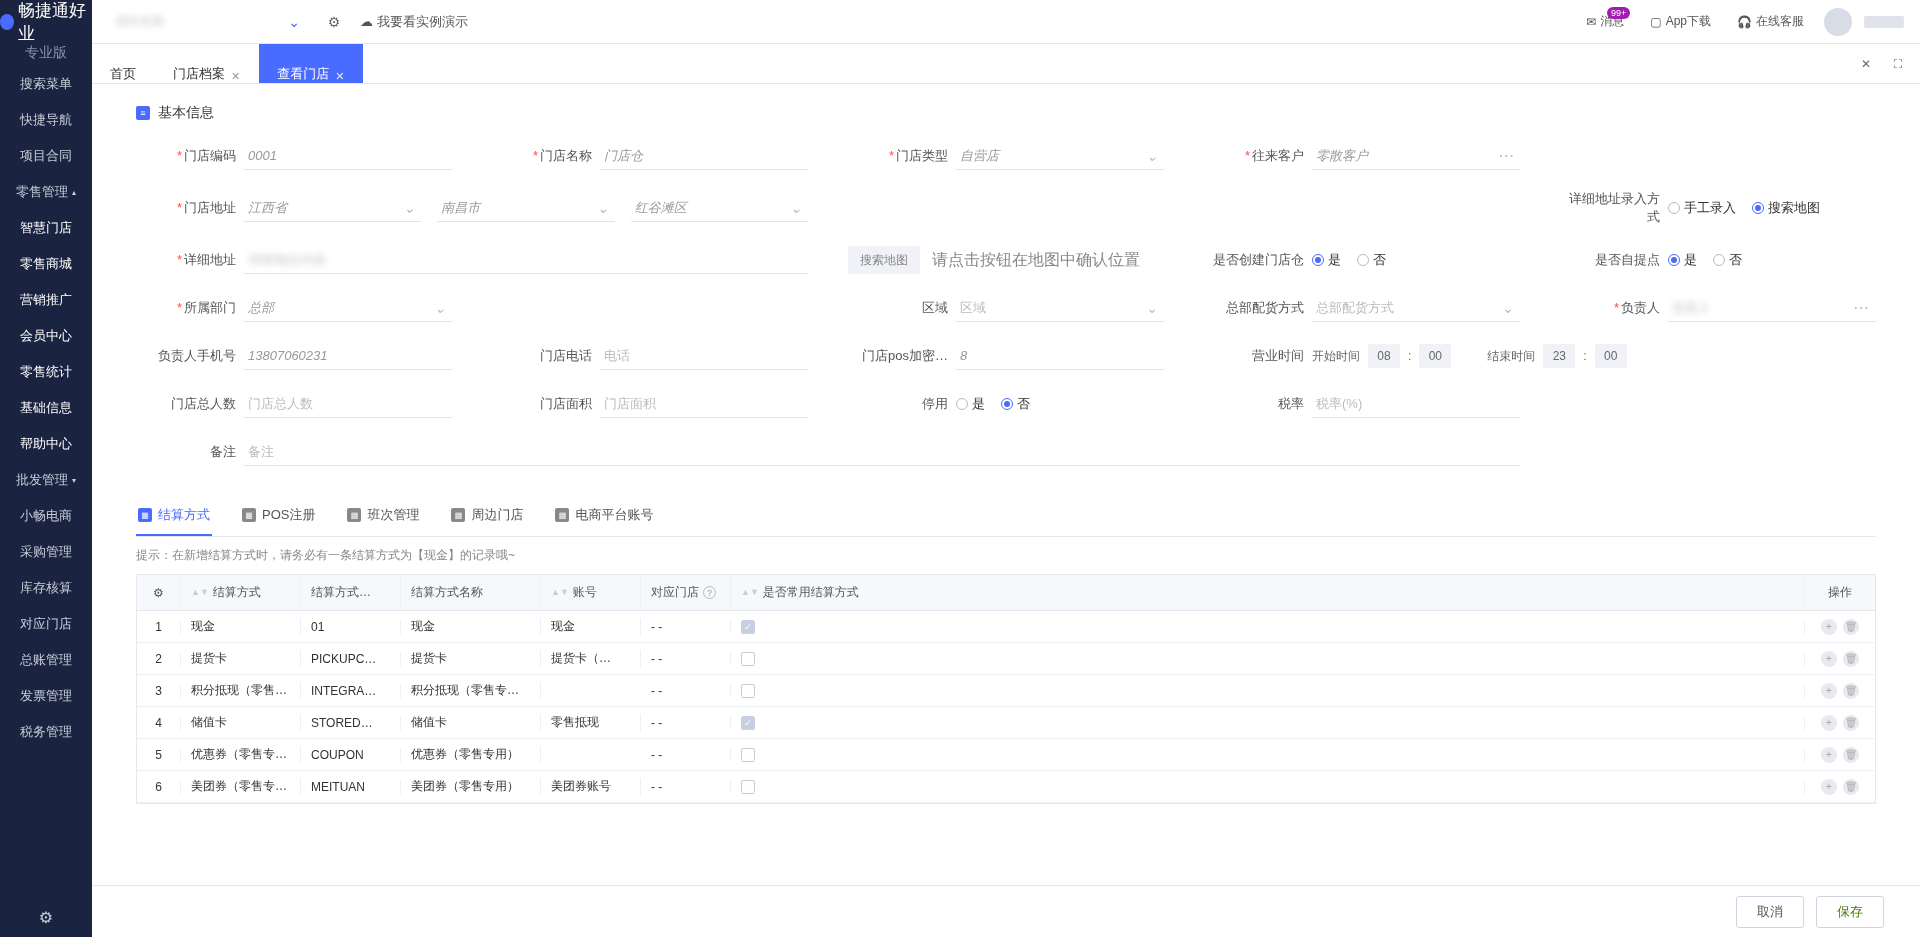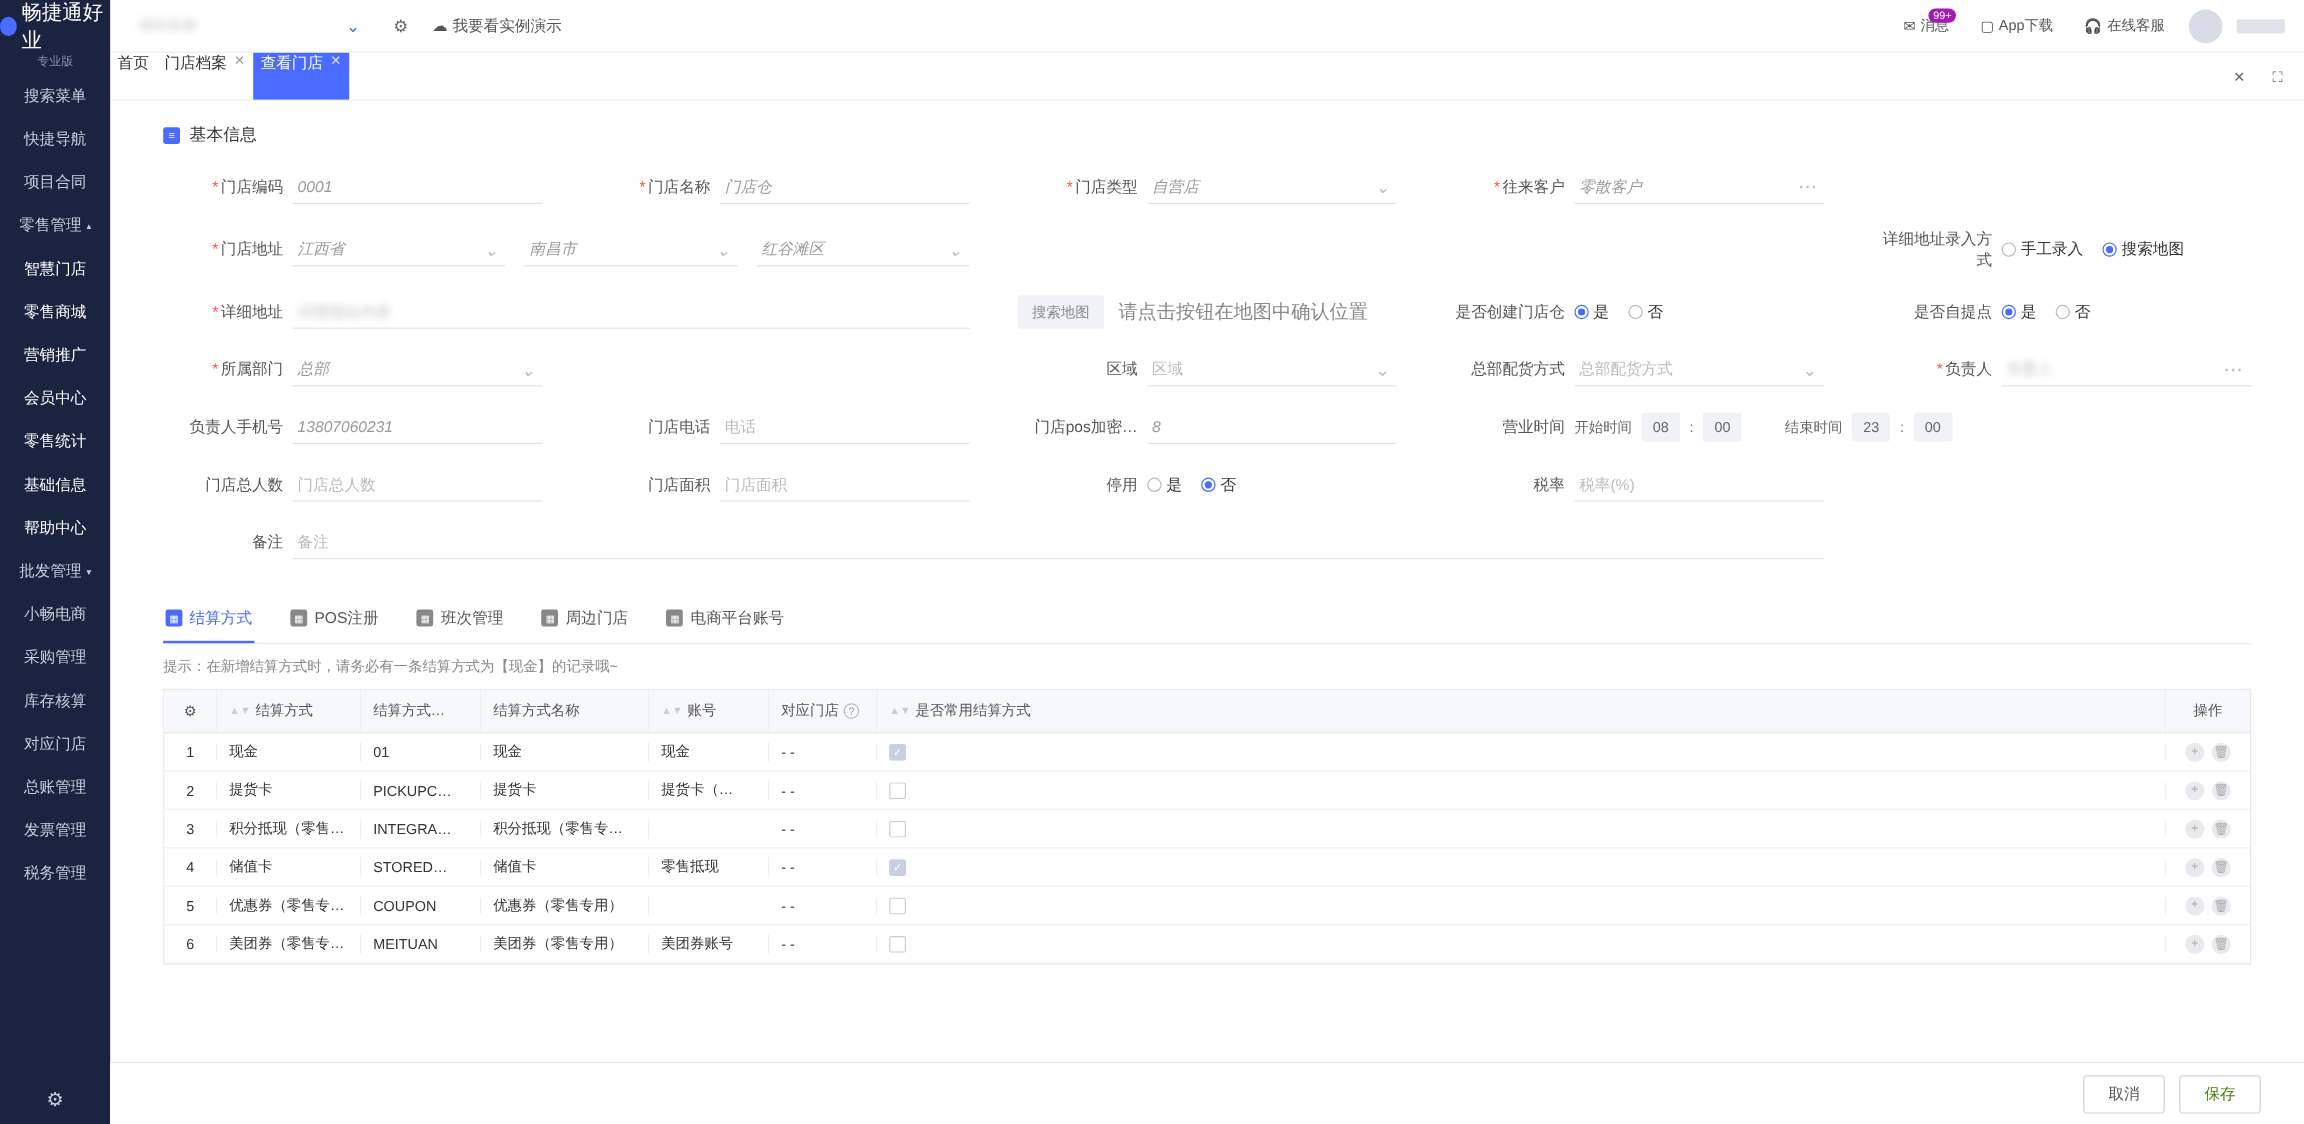--- a/index.html
+++ b/index.html
@@ -3,21 +3,21 @@
 <meta charset="utf-8">
 <style>
 * { box-sizing: border-box; margin: 0; padding: 0; }
 body { font-family: "Microsoft YaHei", -apple-system, sans-serif; font-size: 12px; color: #333; background: #f5f6fa; overflow: hidden; }
 .app { display: flex; height: 937px; width: 1920px; }
 
 
 .sidebar { width: 92px; background: #1a2340; color: #c8ccd8; display: flex; flex-direction: column; flex-shrink: 0; }
 .sidebar-logo { height: 44px; display: flex; align-items: center; justify-content: center; gap: 4px; font-size: 17px; color: #fff; }
 .sidebar-logo .logo-icon { width: 16px; height: 16px; background: #4a6bff; border-radius: 50%; display: inline-block; }
-.sidebar-edition { text-align: center; font-size: 10px; color: #8a91a8; margin-bottom: 4px; }
+.sidebar-edition { text-align: center; font-size: 14px; color: #8a91a8; margin-bottom: 4px; }
 .sidebar-menu { flex: 1; overflow-y: auto; }
 .sidebar-item { height: 36px; display: flex; align-items: center; justify-content: center; font-size: 13px; cursor: pointer; position: relative; }
 .sidebar-item.sub { color: #fff; }
 .sidebar-item .caret { font-size: 8px; margin-left: 4px; }
 .sidebar-footer { height: 40px; display: flex; align-items: center; justify-content: center; }
 .sidebar-footer .gear { font-size: 16px; color: #c8ccd8; cursor: pointer; }
 
 
 .main { flex: 1; display: flex; flex-direction: column; min-width: 0; }
 
@@ -29,21 +29,21 @@
 .top-icon { width: 28px; height: 28px; display: flex; align-items: center; justify-content: center; color: #666; cursor: pointer; font-size: 14px; }
 .demo-link { display: flex; align-items: center; gap: 4px; color: #555; cursor: pointer; font-size: 13px; }
 .topbar-spacer { flex: 1; }
 .top-action { display: flex; align-items: center; gap: 4px; cursor: pointer; font-size: 12px; color: #555; position: relative; }
 .badge { position: absolute; top: -6px; right: -6px; background: #a21caf; color: #fff; border-radius: 8px; padding: 0 4px; font-size: 9px; line-height: 12px; }
 .avatar { width: 28px; height: 28px; border-radius: 50%; background: #d8dce6; margin-left: 8px; }
 .user-name { width: 40px; height: 12px; background: #e0e3ea; border-radius: 2px; }
 
 
 .tabbar { height: 40px; background: #fff; display: flex; align-items: stretch; border-bottom: 1px solid #e6e8f0; }
-.tab { padding: 0 6px; display: flex; align-items: flex-start; gap: 6px; font-size: 13px; cursor: pointer; border-right: 1px solid transparent; }
+.tab { padding: 0 18px; display: flex; align-items: flex-end; gap: 6px; font-size: 13px; cursor: pointer; border-right: 1px solid transparent; }
 .tab .close { font-size: 11px; color: #999; }
 .tab.active { background: #4a6bff; color: #fff; }
 .tab.active .close { color: #e0e6ff; }
 .tabbar-spacer { flex: 1; }
 .tabbar-right { display: flex; align-items: center; gap: 4px; padding-right: 8px; }
 .tabbar-btn { width: 28px; height: 28px; display: flex; align-items: center; justify-content: center; cursor: pointer; color: #666; border: 1px solid transparent; border-radius: 3px; }
 
 
 .content { flex: 1; overflow-y: auto; padding: 20px 24px 60px; background: #fff; margin: 0; }
 .section-title { display: flex; align-items: center; gap: 8px; margin-bottom: 20px; margin-left: 20px; }

